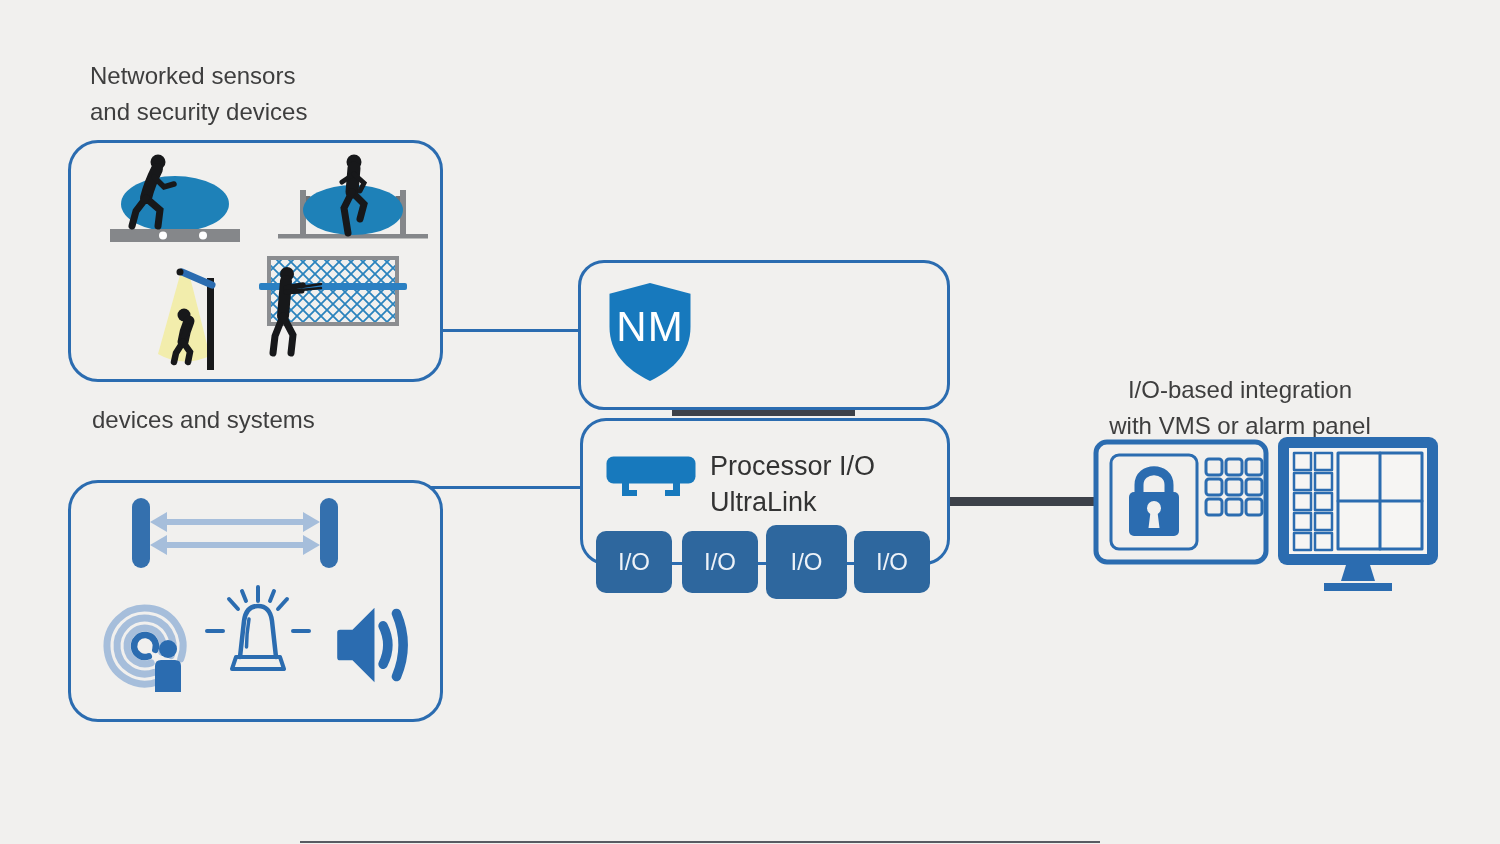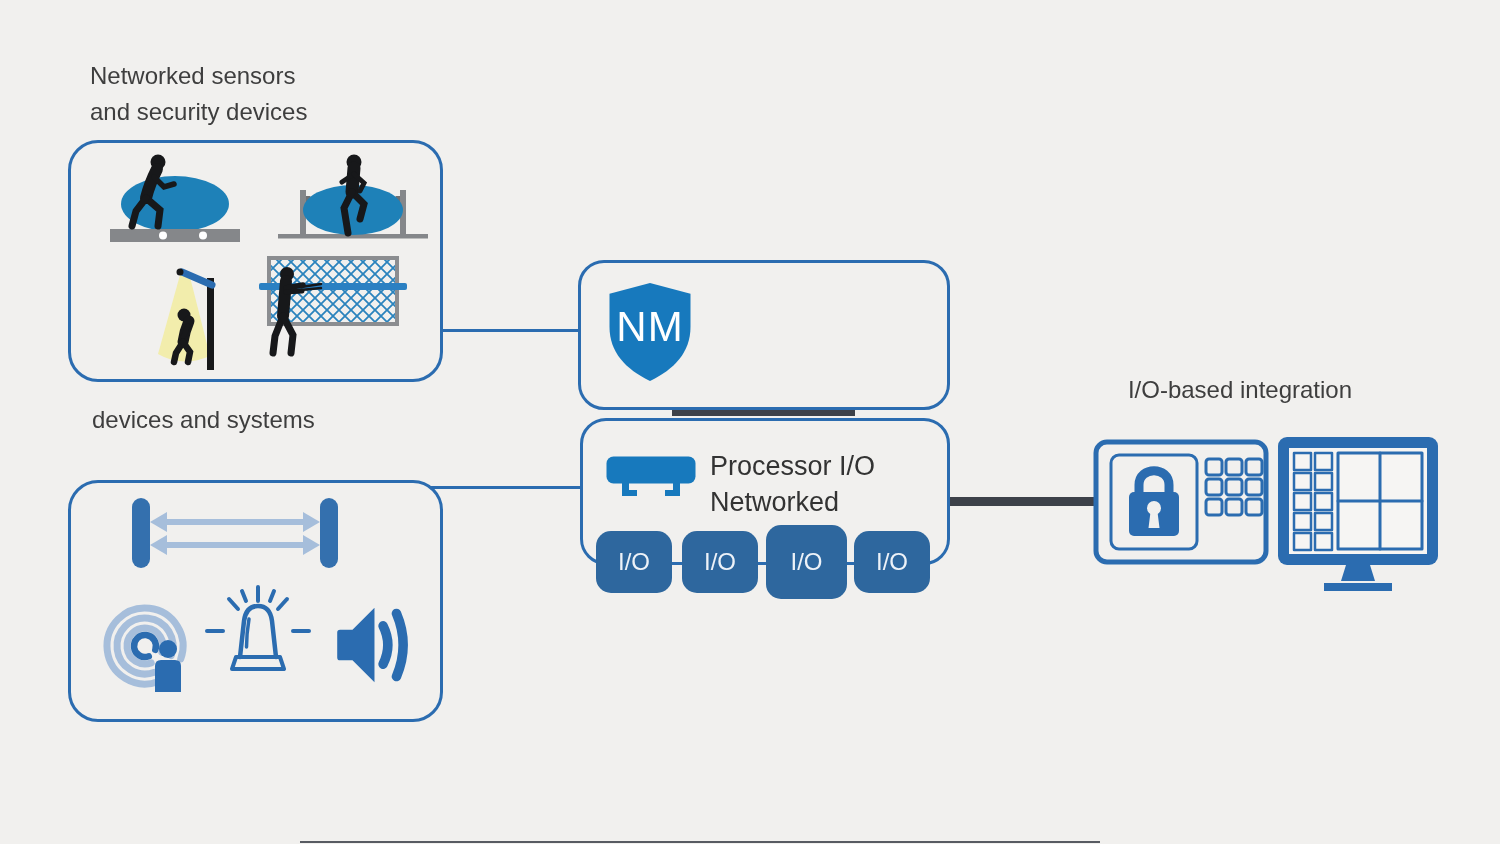--- a/index.html
+++ b/index.html
@@ -13,21 +13,21 @@
   .stage{position:relative;width:1500px;height:844px;background:var(--bg);overflow:hidden;}
   .abs{position:absolute;}
   .caption{font-size:24px;line-height:36px;color:var(--text);}
   .caption.center{text-align:center;}
   .group-box{border:3px solid var(--accent);border-radius:30px;box-sizing:border-box;background:transparent;}
   .node-box{border:3px solid var(--accent);border-radius:26px;box-sizing:border-box;background:transparent;}
   .node-label{font-size:27px;line-height:36px;color:var(--text_dark);}
   .nm-badge{width:90px;text-align:center;font-size:42px;color:var(--white);letter-spacing:1px;}
   .thin-link{background:var(--accent);height:3px;}
   .dark-link{background:var(--dark_link);}
-  .io-block{background:var(--io);border-radius:15px;display:flex;align-items:center;justify-content:center;
+  .io-block{background:var(--io);border-radius:10px;display:flex;align-items:center;justify-content:center;
             color:#edf2f8;font-size:24px;}
   .limb{stroke:var(--silhouette);fill:none;stroke-linecap:round;}
   .f-dark{fill:var(--silhouette);}
   .f-field{fill:var(--field);}
   .f-bright{fill:var(--bright);}
   .f-gray{fill:var(--gray);}
   .f-gd{fill:var(--gray_dark);}
   .f-accent{fill:var(--accent);}
   .s-accent{stroke:var(--accent);fill:none;stroke-linecap:round;stroke-linejoin:round;}
   .f-light{fill:var(--light_blue);}
@@ -44,20 +44,21 @@
 
   <div class="abs caption" style="left:90px;top:58px;">
     <div>Networked sensors</div>
     <div>and security devices</div>
   </div>
   <div class="abs caption" style="left:92px;top:402px;">
     <div>devices and systems</div>
   </div>
   <div class="abs caption center" style="left:1040px;top:340px;width:400px;margin-top:32px;">
     <div>I/O-based integration</div>
+    <div>with VMS or alarm panel</div>
   </div>
 
   <div class="abs thin-link" style="left:441px;top:329px;width:137px;"></div>
   <div class="abs thin-link" style="left:430px;top:486px;width:150px;"></div>
   <div class="abs dark-link" style="left:672px;top:407px;width:183px;height:9px;"></div>
   <div class="abs dark-link" style="left:950px;top:497px;width:146px;height:9px;"></div>
 
   <div class="abs group-box" style="left:68px;top:140px;width:375px;height:242px;"></div>
 
   <svg class="abs" style="left:100px;top:148px;" width="150" height="100" viewBox="0 0 150 100">
@@ -177,21 +178,21 @@
   <div class="abs nm-badge" style="left:605px;top:303px;">NM</div>
 
   <div class="abs node-box" style="left:580px;top:418px;width:370px;height:147px;"></div>
   <svg class="abs" style="left:606px;top:456px;" width="90" height="42" viewBox="0 0 90 42">
     <rect class="f-bright" x="0.5" y="0.5" width="89" height="27" rx="7"></rect>
     <path class="f-bright" d="M16 27 v13 h15 v-6 h-8 v-7 z"></path>
     <path class="f-bright" d="M67 27 h7 v13 h-15 v-6 h8 z"></path>
   </svg>
   <div class="abs node-label" style="left:710px;top:448px;">
     <div>Processor I/O</div>
-    <div>Networked</div>
+    <div>UltraLink</div>
   </div>
 
   <div class="abs io-block" style="left:596px;top:531px;width:76px;height:62px;">I/O</div>
   <div class="abs io-block" style="left:682px;top:531px;width:76px;height:62px;">I/O</div>
   <div class="abs io-block" style="left:766px;top:525px;width:81px;height:74px;">I/O</div>
   <div class="abs io-block" style="left:854px;top:531px;width:76px;height:62px;">I/O</div>
 
   <svg class="abs" style="left:1092px;top:438px;" width="178" height="130" viewBox="0 0 178 130">
     <rect class="s-accent" x="4" y="4" width="170" height="120" rx="11" stroke-width="5"></rect>
     <rect class="s-accent" x="19" y="17" width="86" height="94" rx="8" stroke-width="3"></rect>

